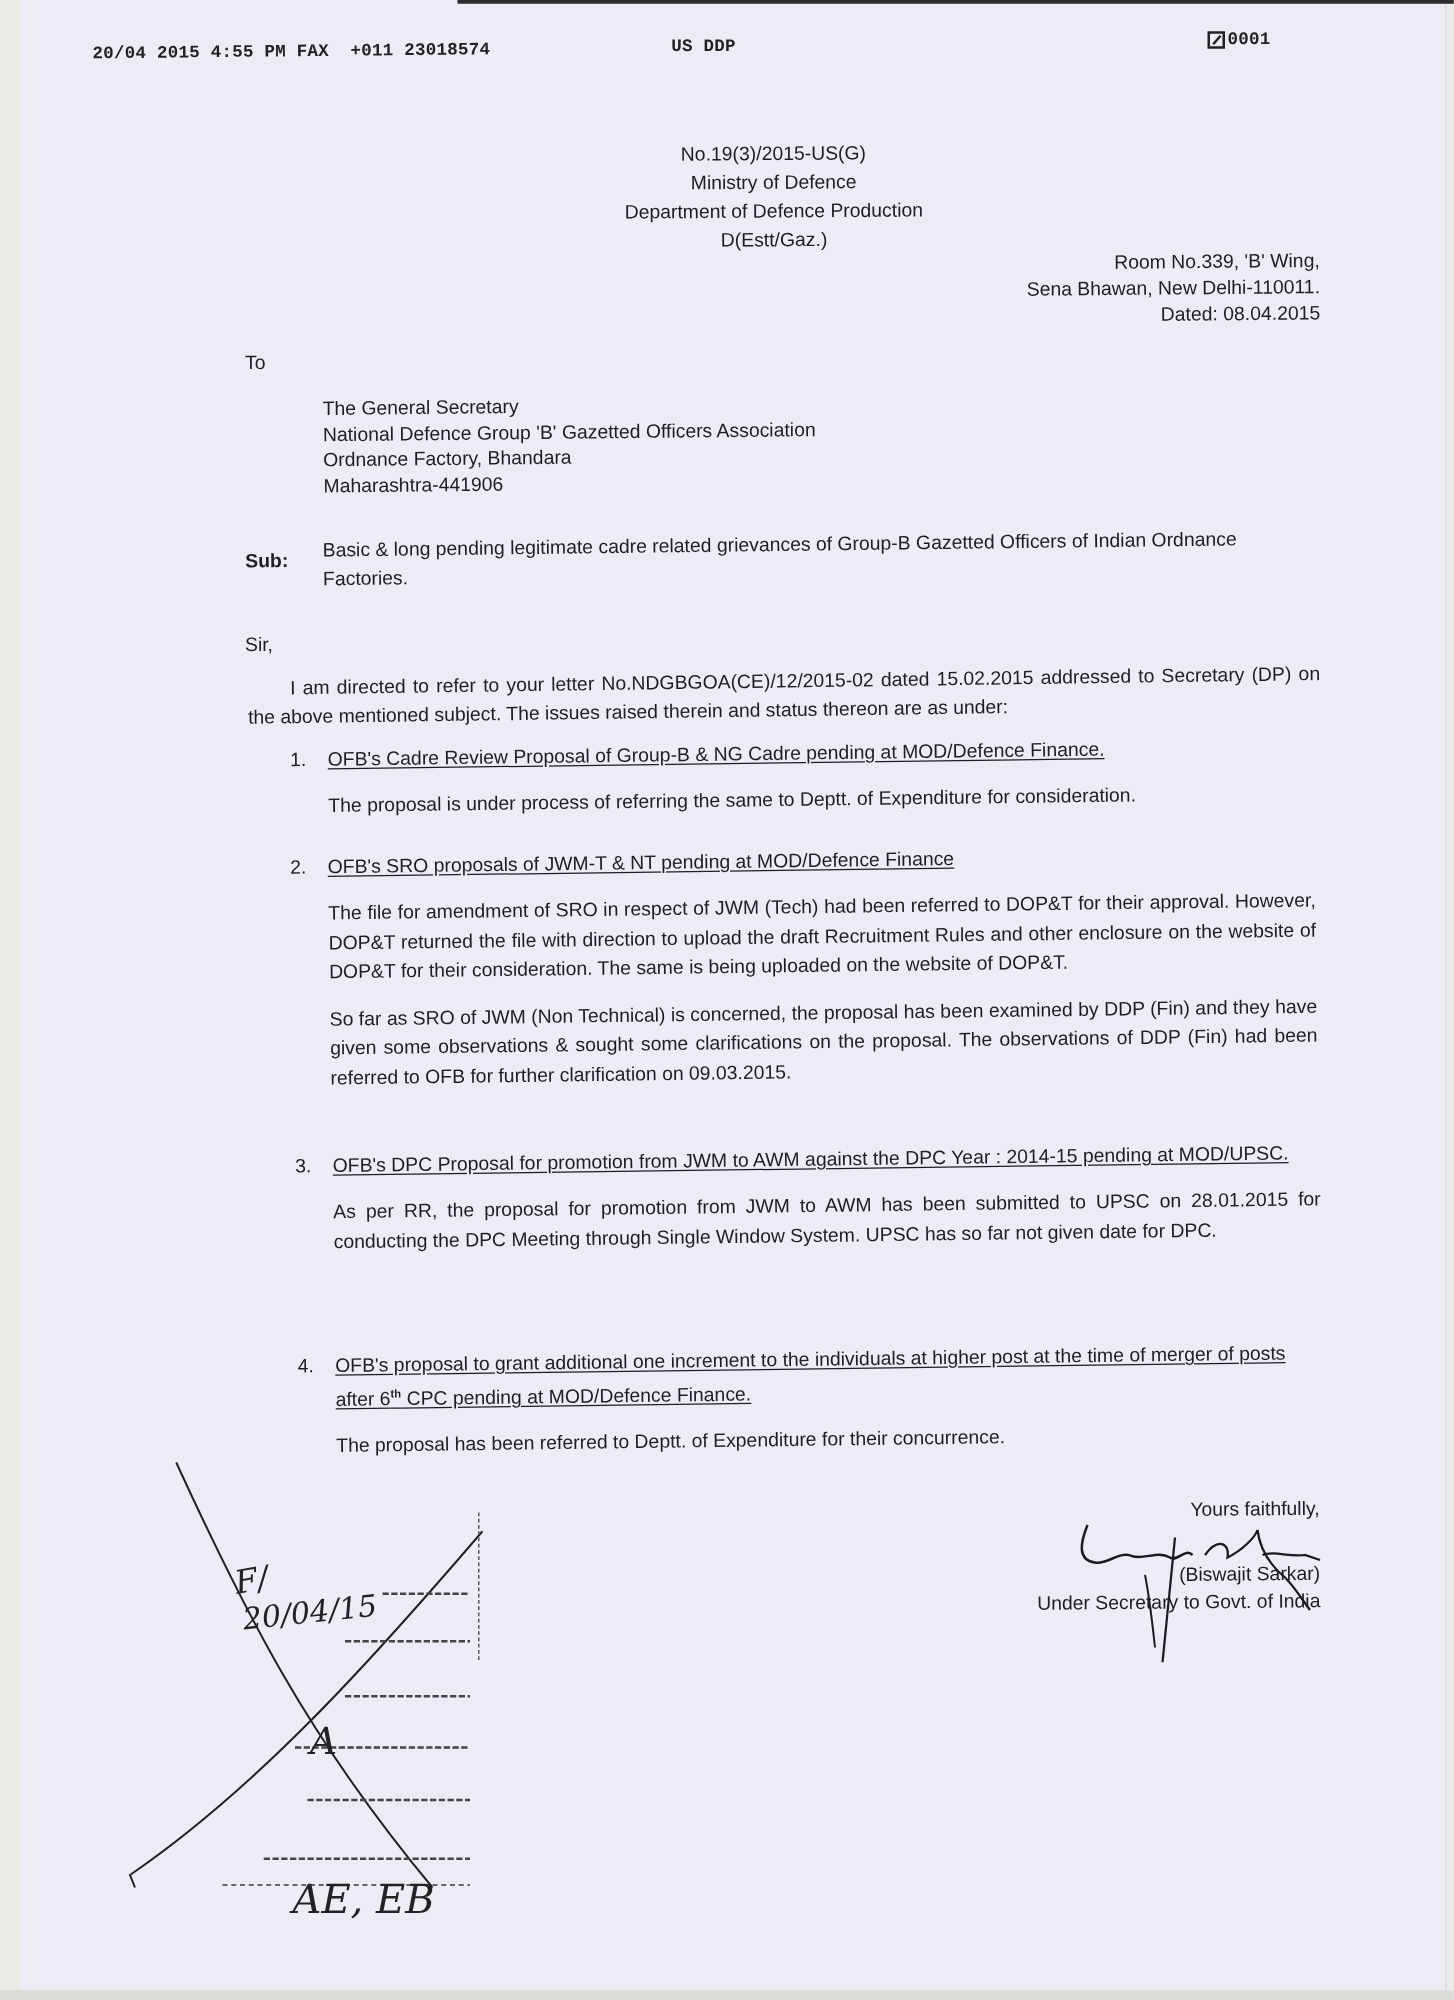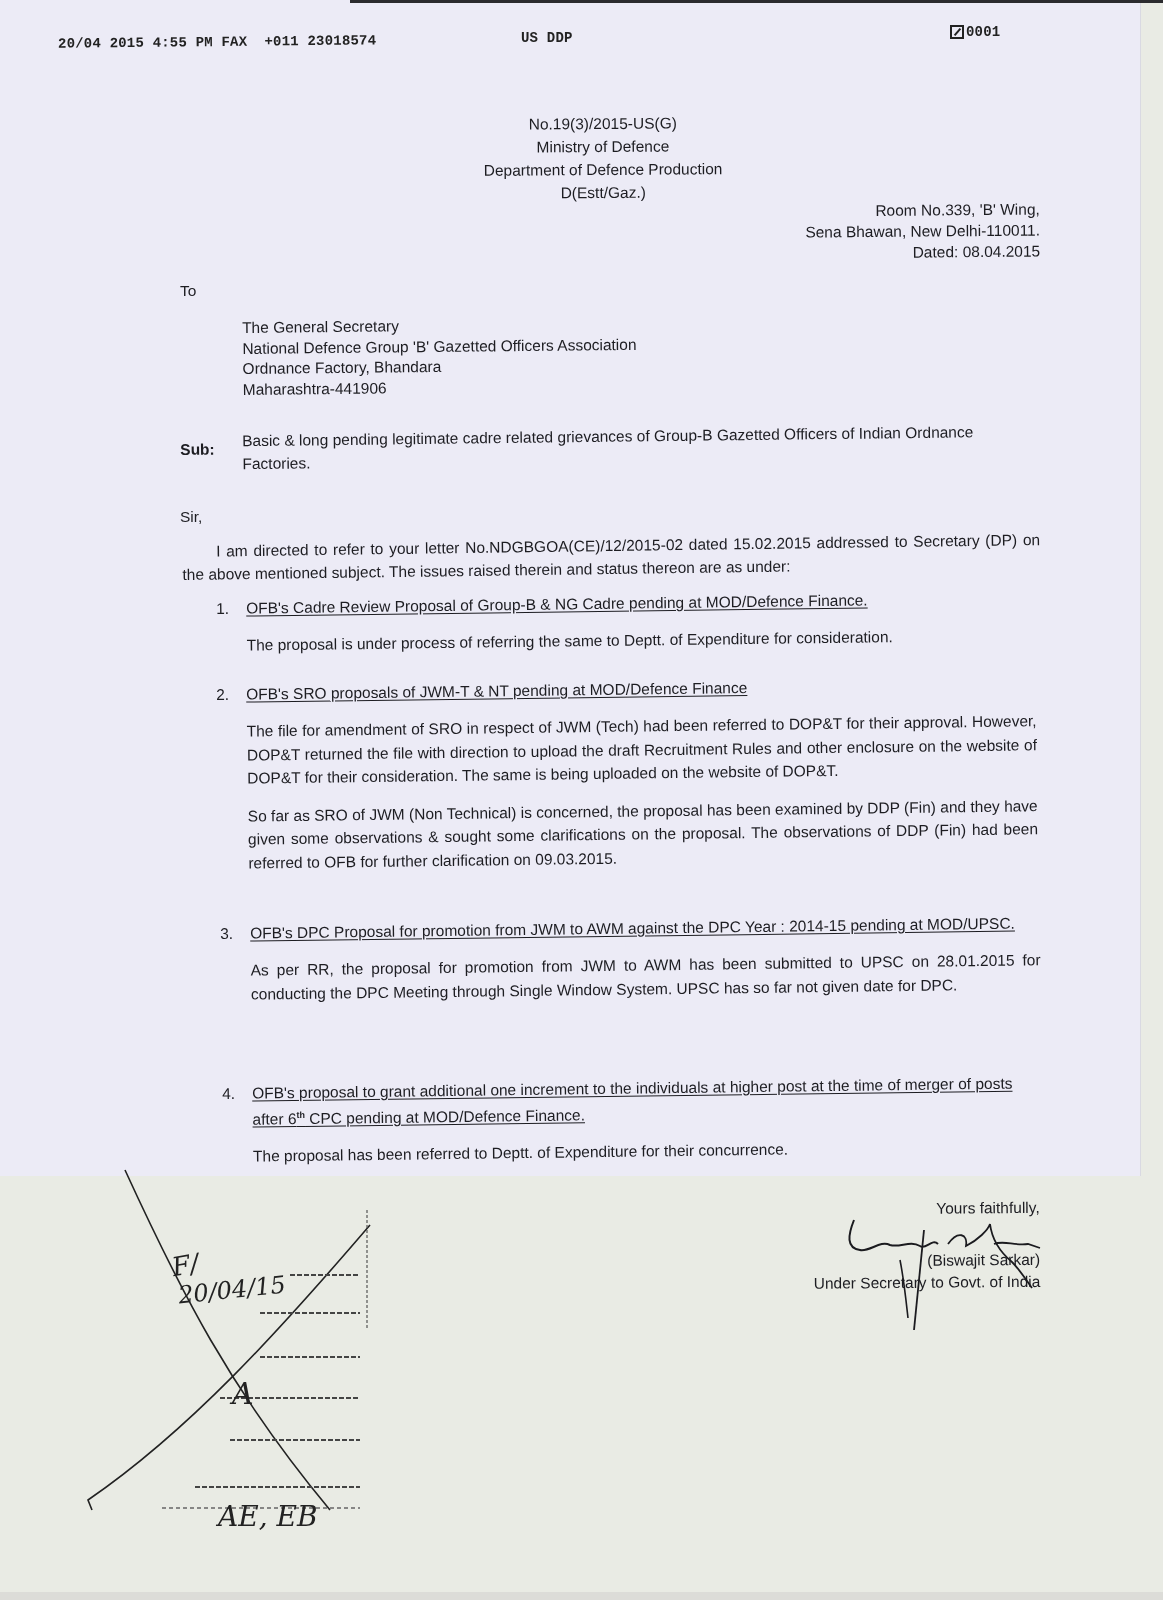--- a/index.html
+++ b/index.html
@@ -10,24 +10,24 @@
       width: 1163px;
       height: 1600px;
       background: #e9ebe4;
       position: relative;
       overflow: hidden;
       font-family: "Liberation Sans", sans-serif;
       color: #1d1d22;
     }
     .page {
       position: absolute;
-      left: 0;
+      left: 16px;
       top: 0;
       width: 1140px;
-      height: 1176px;
+      height: 1592px;
       background: #ecebf6;
       box-shadow: 1px 0 0 #d9d9e2;
     }
     .top-edge {
       position: absolute;
       left: 350px;
       top: 0;
       width: 813px;
       height: 3px;
       background: #2b2b2e;
@@ -298,15 +298,15 @@
     <line x1="190" y1="183" x2="290" y2="183" stroke="#444" stroke-width="2" stroke-dasharray="5,2"></line>
     <line x1="190" y1="227" x2="290" y2="227" stroke="#444" stroke-width="2" stroke-dasharray="5,2"></line>
     <line x1="150" y1="268" x2="290" y2="268" stroke="#444" stroke-width="2" stroke-dasharray="5,2"></line>
     <line x1="160" y1="310" x2="290" y2="310" stroke="#444" stroke-width="2" stroke-dasharray="5,2"></line>
     <line x1="125" y1="357" x2="290" y2="357" stroke="#444" stroke-width="2" stroke-dasharray="5,2"></line>
     <line x1="92" y1="378" x2="290" y2="378" stroke="#666" stroke-width="1.5" stroke-dasharray="4,3"></line>
   </svg>
   <div class="hand" style="left:172px; top:1250px; font-size:26px; transform:rotate(-10deg);">F/</div>
   <div class="hand" style="left:178px; top:1276px; font-size:24px; transform:rotate(-6deg);">20/04/15</div>
   <div class="hand" style="left:232px; top:1376px; font-size:30px;">A</div>
-  <div class="hand" style="left:218px; top:1500px; font-size:28px;">AE, EB</div>
+  <div class="hand" style="left:218px; top:1500px; font-size:32px;">AE, EB</div>
 </div>
 <div class="bottom-edge"></div>
 
 </body></html>

